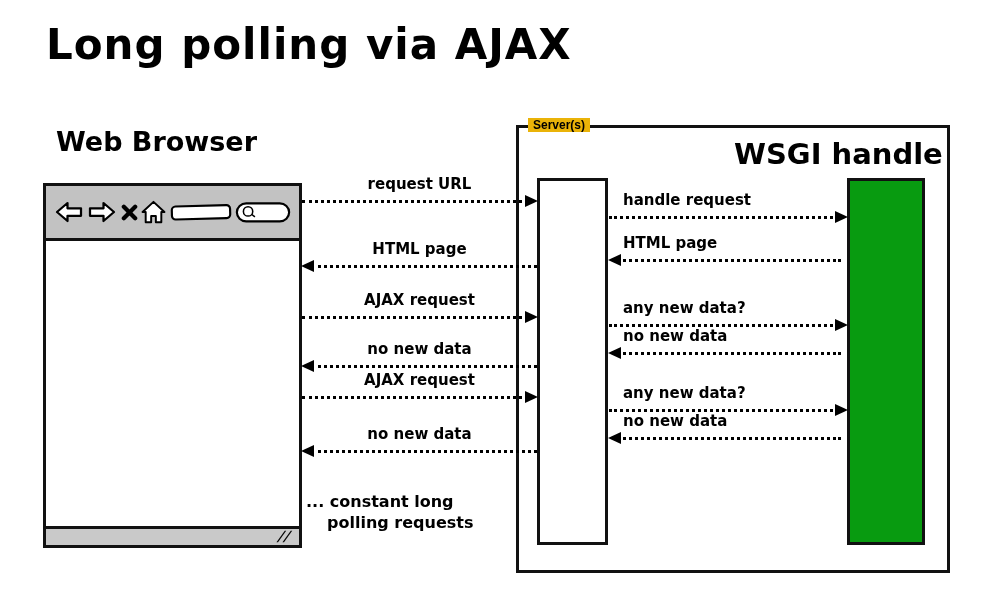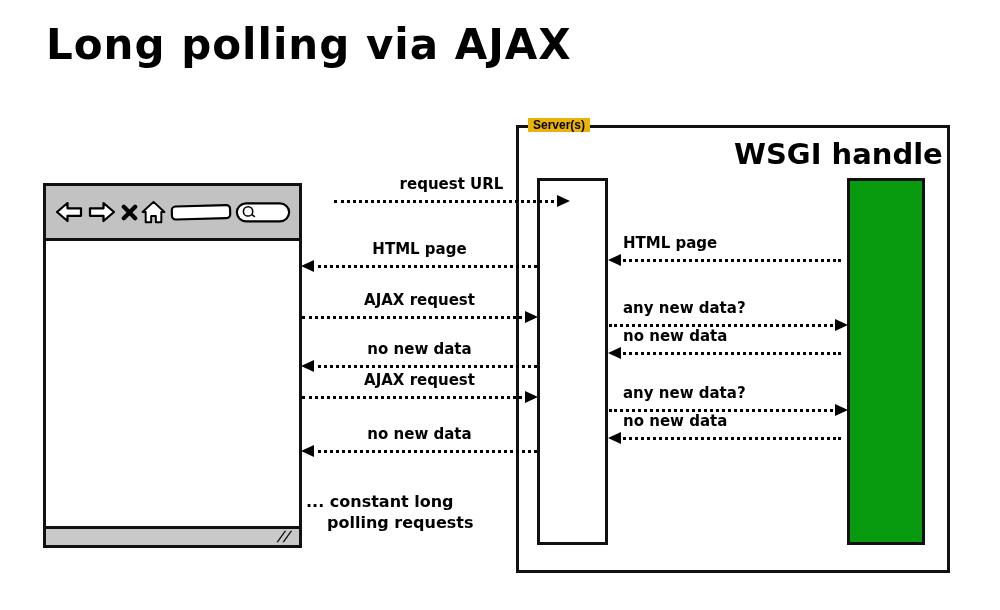--- a/index.html
+++ b/index.html
@@ -77,20 +77,21 @@
   }
   .annotation .l2{margin-left:21px;}
 </style>
 </head>
 <body>
 
 <div class="canvas">
 
   <div class="title">Long polling via AJAX</div>
 
+  <div class="browser-heading">Web Browser</div>
 
   <div class="browser">
     <div class="toolbar">
       <span>
         <svg width="30" height="26" viewBox="0 0 40 32">
           <path d="M36 11 L18 11 L18 4 L4 16 L18 28 L18 21 L36 21 Z" fill="#fff" stroke="#000" stroke-width="3" stroke-linejoin="round"></path>
         </svg>
       </span>
       <span>
         <svg width="30" height="26" viewBox="0 0 40 32">
@@ -127,21 +128,21 @@
     </div>
   </div>
 
   <div class="group">
     <span class="group-legend">Server(s)</span>
   </div>
   <div class="server-heading wsgi">WSGI handle</div>
   <div class="server-rect web"></div>
   <div class="server-rect wsgi"></div>
 
-  <div class="msg center dir-right" style="left:302px;top:175px;width:235px;padding-left:32px;">
+  <div class="msg center dir-right" style="left:302px;top:175px;width:235px;">
     <div class="lbl">request URL</div>
     <div class="arrow">
         <span class="line"></span>
         <span class="head"></span>
       </div>
   </div>
   <div class="msg center dir-left" style="left:302px;top:240px;width:235px;">
     <div class="lbl">HTML page</div>
     <div class="arrow">
         <span class="line"></span>
@@ -170,20 +171,27 @@
       </div>
   </div>
   <div class="msg center dir-left" style="left:302px;top:425px;width:235px;">
     <div class="lbl">no new data</div>
     <div class="arrow">
         <span class="line"></span>
         <span class="head"></span>
       </div>
   </div>
 
+  <div class="msg leftalign dir-right" style="left:609px;top:191px;width:238px;">
+    <div class="lbl">handle request</div>
+    <div class="arrow">
+        <span class="line"></span>
+        <span class="head"></span>
+      </div>
+  </div>
   <div class="msg leftalign dir-left" style="left:609px;top:234px;width:232px;">
     <div class="lbl">HTML page</div>
     <div class="arrow">
         <span class="line"></span>
         <span class="head"></span>
       </div>
   </div>
   <div class="msg leftalign dir-right" style="left:609px;top:299px;width:238px;">
     <div class="lbl">any new data?</div>
     <div class="arrow">

